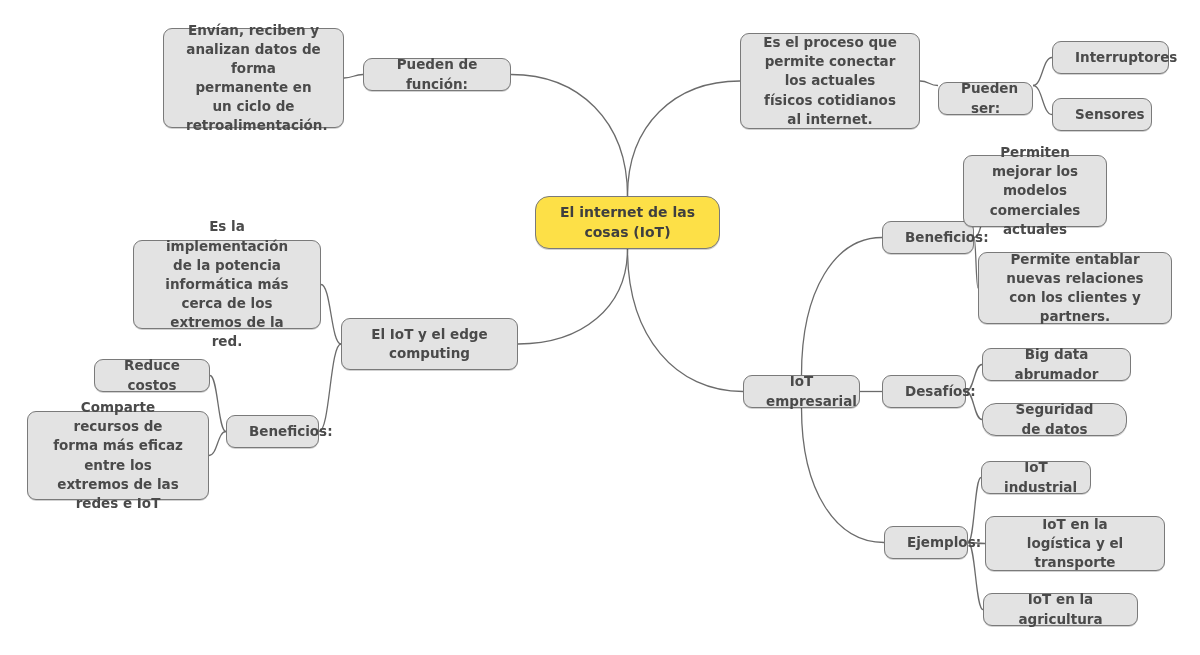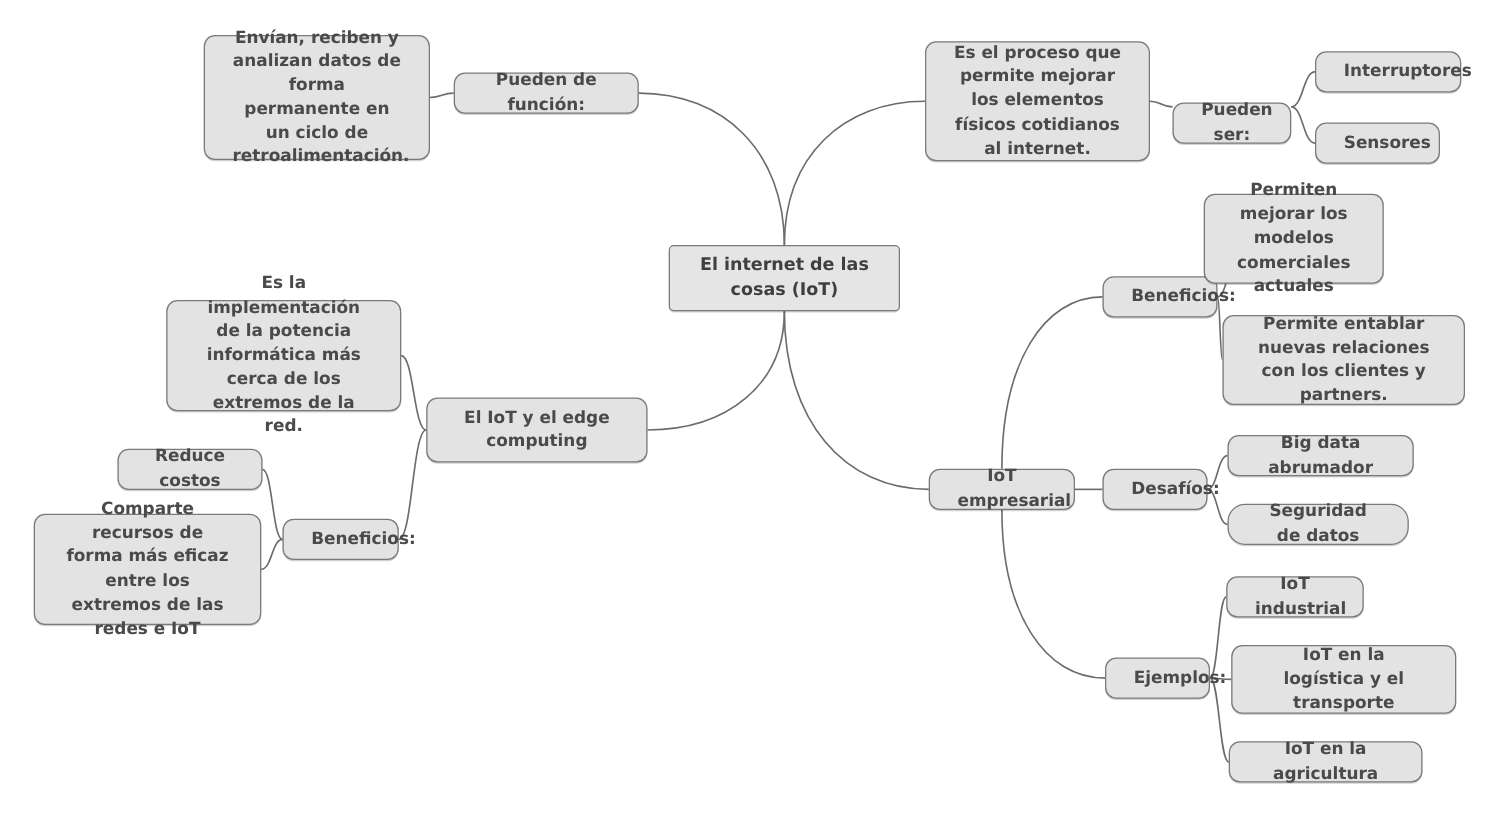--- a/index.html
+++ b/index.html
@@ -38,25 +38,25 @@
     font-size: 13.5px;
     line-height: 1.42;
     text-align: center;
     display: flex;
     align-items: center;
     justify-content: flex-end;
     padding: 4px 22px;
     box-shadow: 0 1px 0 rgba(0,0,0,0.18);
   }
   .node.root {
-    background: #e5e5e5;
+    background: #fde047;
     border-color: #7a7a7a;
     color: #3f3f3f;
     font-size: 14px;
-    border-radius: 4px;
+    border-radius: 14px;
   }
   .node span { display: block; width: 100%; }
 </style>
 </head>
 <body>
 
 <div id="canvas">
   <svg id="edges" viewBox="0 0 1200 655" xmlns="http://www.w3.org/2000/svg">
       <path d="M 627.5 196 C 627.5 120.67, 578.57 74.5, 511 74.5" fill="none" stroke="#6b6b6b" stroke-width="1.3"></path>
       <path d="M 363 74.5 C 353.5 74.5, 353.5 78, 344 78" fill="none" stroke="#6b6b6b" stroke-width="1.3"></path>
@@ -84,21 +84,21 @@
 <div class="node root" style="left: 535px; top: 196px; width: 185px; height: 53px;">
       <span>El internet de las cosas (IoT)</span>
     </div>
     <div class="node" style="left: 363px; top: 58px; width: 148px; height: 33px;">
       <span>Pueden de función:</span>
     </div>
     <div class="node" style="left: 163px; top: 28px; width: 181px; height: 100px;">
       <span>Envían, reciben y analizan datos de forma permanente en un ciclo de retroalimentación.</span>
     </div>
     <div class="node" style="left: 740px; top: 33px; width: 180px; height: 96px;">
-      <span>Es el proceso que permite mejorar los elementos físicos cotidianos al internet.</span>
+      <span>Es el proceso que permite conectar los actuales físicos cotidianos al internet.</span>
     </div>
     <div class="node" style="left: 938px; top: 82px; width: 95px; height: 33px;">
       <span>Pueden ser:</span>
     </div>
     <div class="node" style="left: 1052px; top: 41px; width: 117px; height: 33px;">
       <span>Interruptores</span>
     </div>
     <div class="node" style="left: 1052px; top: 98px; width: 100px; height: 33px;">
       <span>Sensores</span>
     </div>

